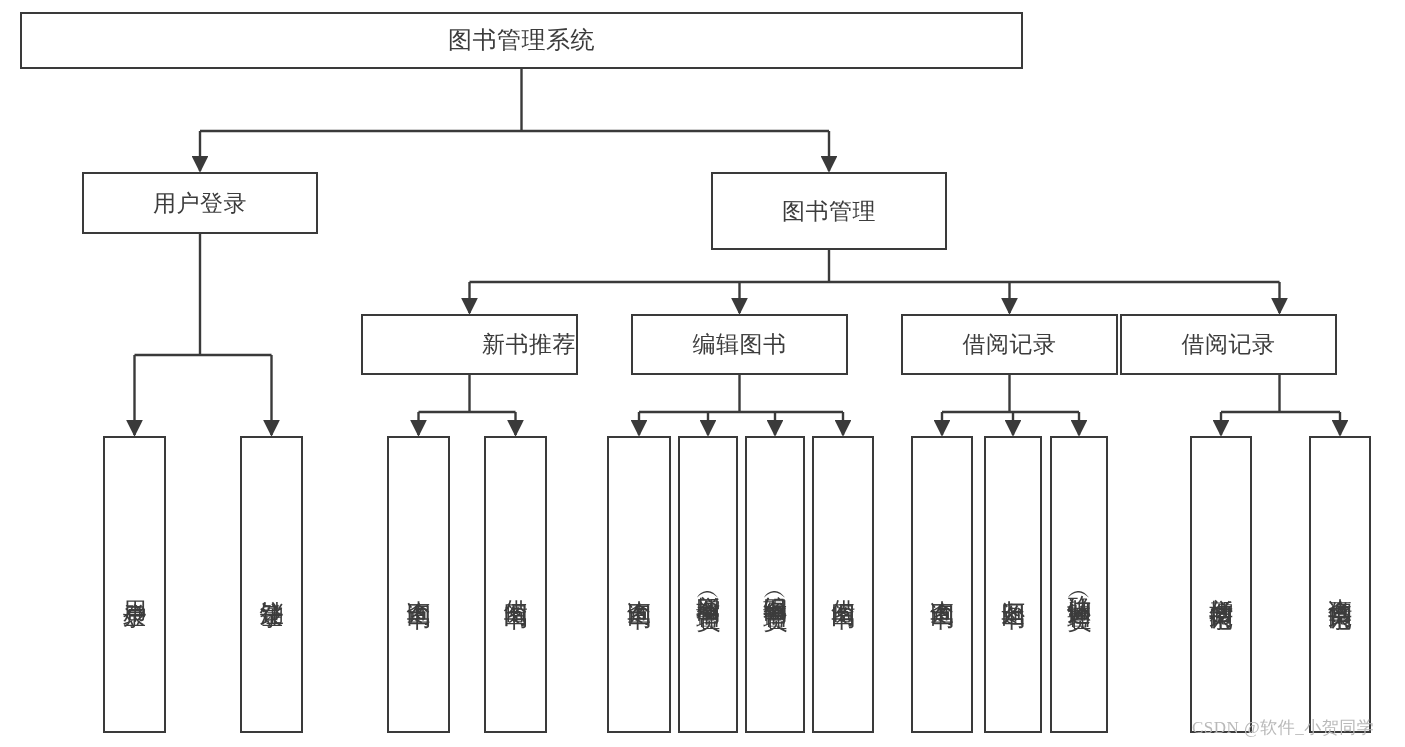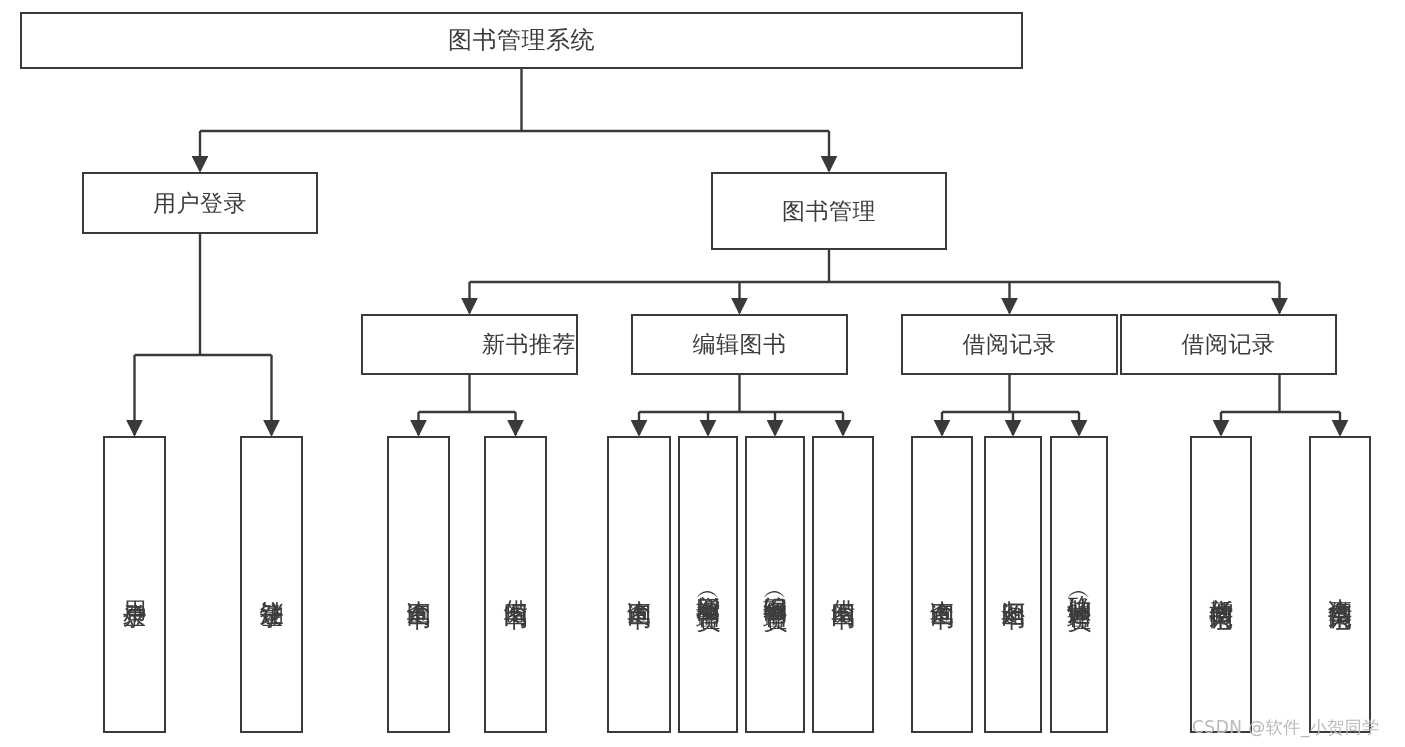--- a/index.html
+++ b/index.html
@@ -60,20 +60,21 @@
     line-height: 1.18;
     letter-spacing: 2px;
     max-height: 270px;
   }
   .watermark {
     position: absolute;
     font-size: 17px;
     color: #b9b9b9;
     white-space: nowrap;
     letter-spacing: 0.5px;
+    font-family: Liberation Serif, serif;
   }
 </style>
 </head>
 <body>
 
 <div id="canvas">
 
   <svg id="edges" viewBox="0 0 1405 747" xmlns="http://www.w3.org/2000/svg">
     <defs>
       <marker id="arrow" viewBox="0 0 10 10" refX="9" refY="5" markerWidth="7" markerHeight="7" orient="auto-start-reverse">

